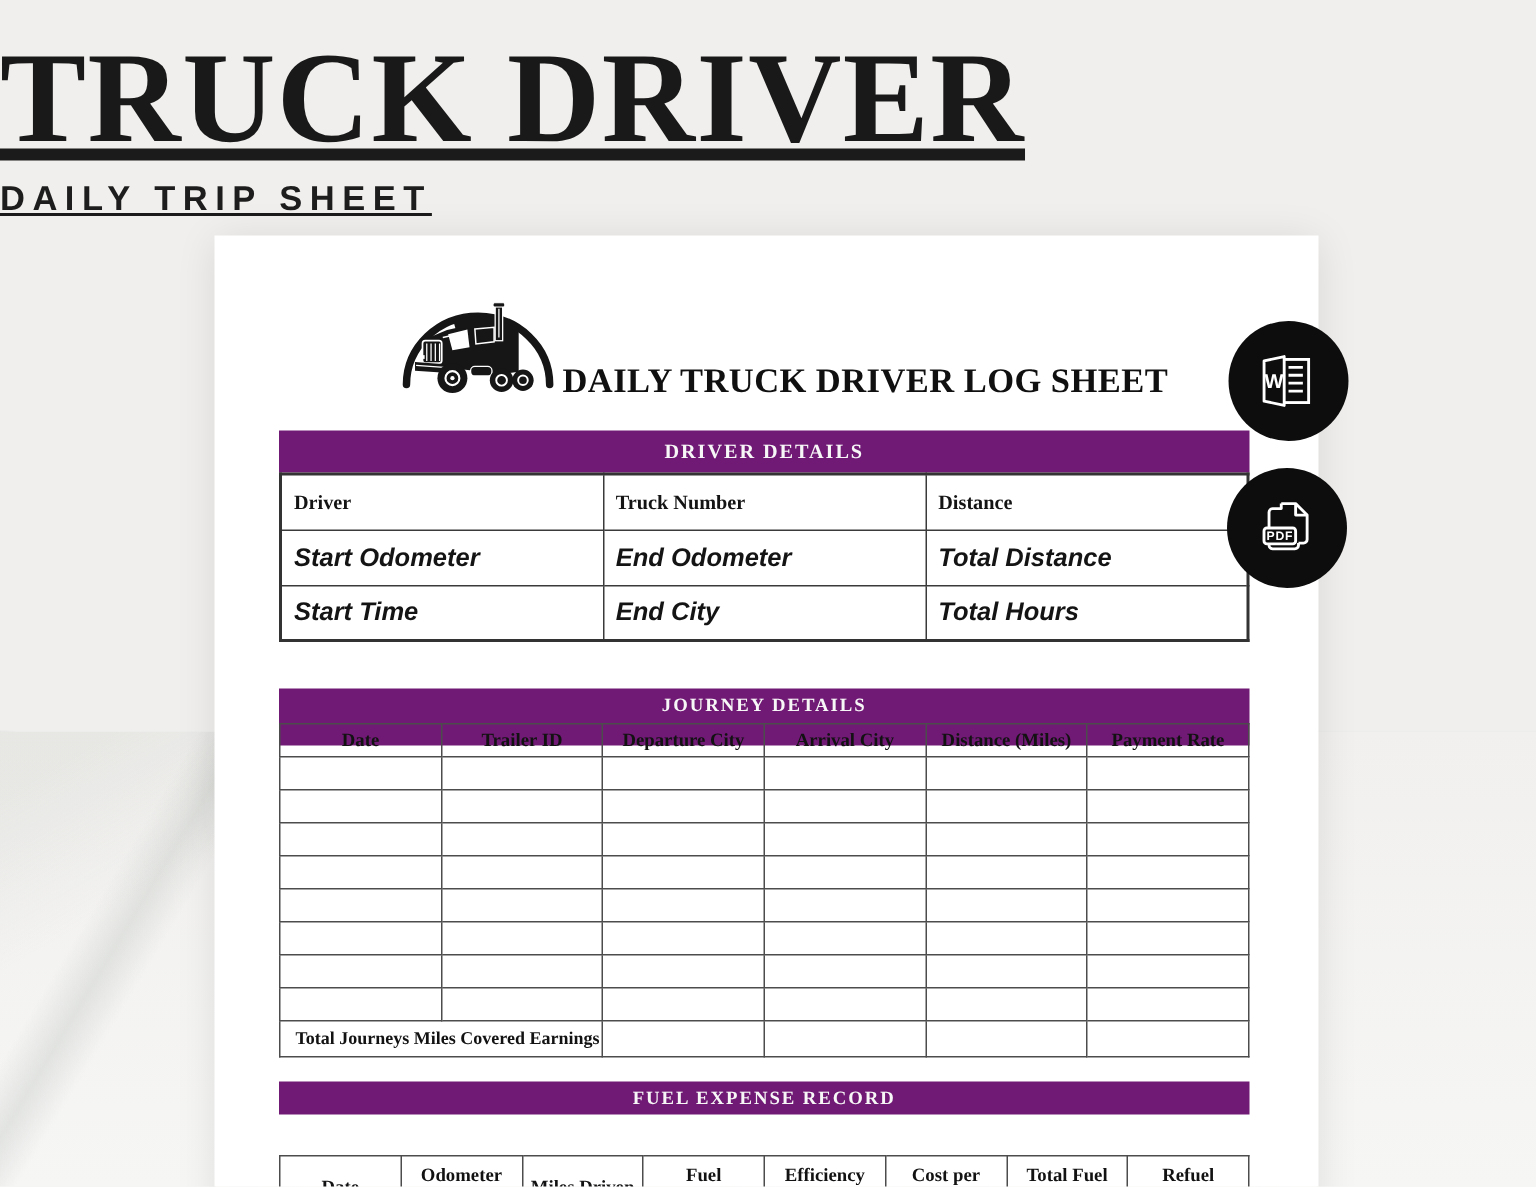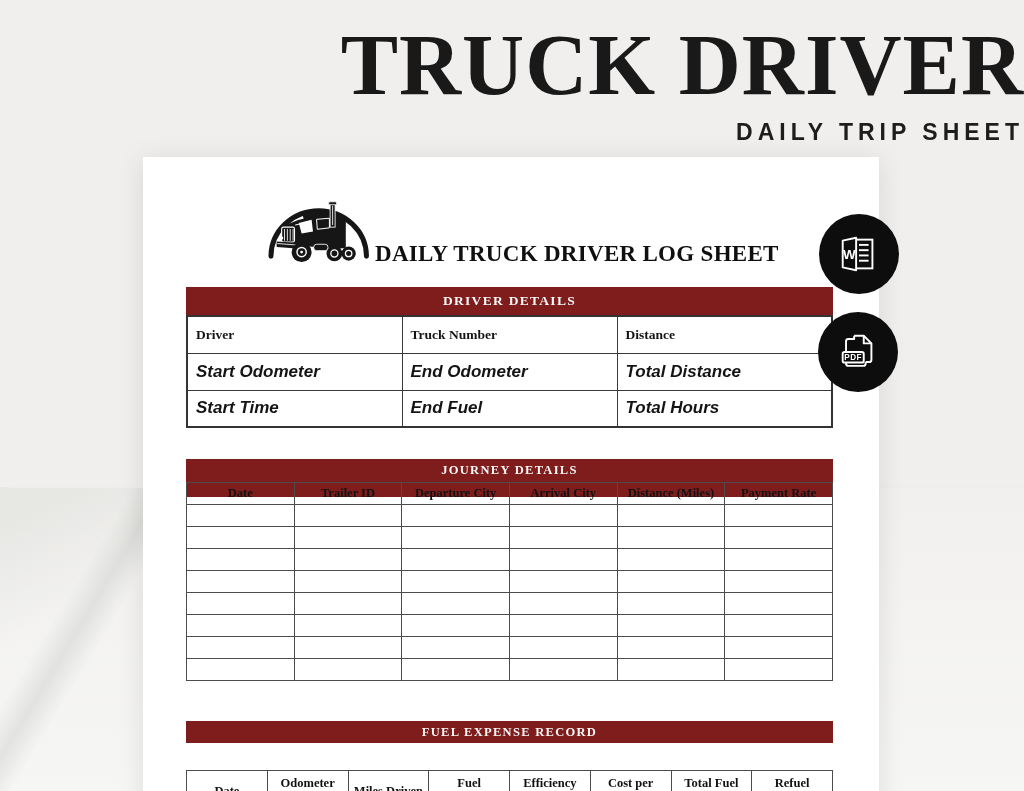--- a/index.html
+++ b/index.html
@@ -18,21 +18,21 @@
       linear-gradient(108deg, transparent 41%, rgba(148,156,150,.38) 43%, rgba(190,196,190,.16) 45%, transparent 47.5%),
       linear-gradient(96deg,  transparent 59%, rgba(138,148,142,.32) 61.5%, transparent 64%),
       linear-gradient(121deg, transparent 11%, rgba(165,172,166,.24) 13.5%, transparent 16%),
       linear-gradient(84deg,  transparent 77%, rgba(158,164,158,.26) 79.5%, transparent 82%),
       linear-gradient(150deg, rgba(170,176,170,.14) 5%, transparent 18%),
       linear-gradient(#f1f0ee, #f6f6f5);
     border-top:1px solid rgba(0,0,0,.035);
   }
 
   
-  .hero { position:absolute; left:0; top:0; width:1024px; text-align:right; }
+  .hero { position:absolute; left:0; top:0; width:1024px; text-align:left;text-decoration:underline; }
   .hero-title {
     margin-top:22px; font-size:86px; line-height:1.02; font-weight:600;
     letter-spacing:1px; color:#191919;
   }
   .hero-sub {
     margin-top:9px; font-family:"Liberation Sans", sans-serif;
     font-size:23px; font-weight:bold; letter-spacing:5px; color:#1d1d1d;
   }
 
   
@@ -41,21 +41,21 @@
     background:#ffffff; box-shadow:0 3px 26px rgba(0,0,0,.10);
   }
   .logo { position:absolute; left:118px; top:34px; width:114px; height:78px; }
   .doc-title {
     position:absolute; left:232px; top:84px; white-space:nowrap;
     font-size:23px; font-weight:bold; letter-spacing:.3px; color:#101010;
   }
 
   .section { position:absolute; left:43px; width:647px; }
   .bar {
-    background:#7f1d1d; color:#f7f7f7; font-weight:bold; text-align:center;
+    background:#701a75; color:#f7f7f7; font-weight:bold; text-align:center;
     letter-spacing:1.3px; width:647px;
   }
   .bar-driver  { top:130px; height:28px; line-height:28px; font-size:13.5px; }
   .bar-journey { top:302px; height:38px; line-height:23px; font-size:12.5px; }
   .bar-fuel    { top:564px; height:22px; line-height:22px; font-size:12.5px; }
 
   table { border-collapse:collapse; width:647px; table-layout:fixed; }
   .tbl-driver  { top:158px; }
   .tbl-journey { top:325px; }
   .tbl-fuel    { top:613px; }
@@ -154,21 +154,21 @@
           <td>Truck Number</td>
           <td>Distance</td>
         </tr>
         <tr class="sans">
           <td>Start Odometer</td>
           <td>End Odometer</td>
           <td>Total Distance</td>
         </tr>
         <tr class="sans">
           <td>Start Time</td>
-          <td>End Fuel</td>
+          <td>End City</td>
           <td>Total Hours</td>
         </tr>
       </tbody>
   </table>
 
   <div class="section bar bar-journey">JOURNEY DETAILS</div>
   <table class="section tbl-journey">
     <tbody>
         <tr>
           <th>Date</th>
@@ -230,20 +230,27 @@
           <td></td>
           <td></td>
           <td></td>
           <td></td>
           <td></td>
           <td></td>
         </tr>
         <tr>
           <td></td>
           <td></td>
+          <td></td>
+          <td></td>
+          <td></td>
+          <td></td>
+        </tr>
+        <tr>
+          <td class="total" colspan="2">Total Journeys Miles Covered Earnings</td>
           <td></td>
           <td></td>
           <td></td>
           <td></td>
         </tr>
       </tbody>
   </table>
 
   <div class="section bar bar-fuel">FUEL EXPENSE RECORD</div>
   <table class="section tbl-fuel">

